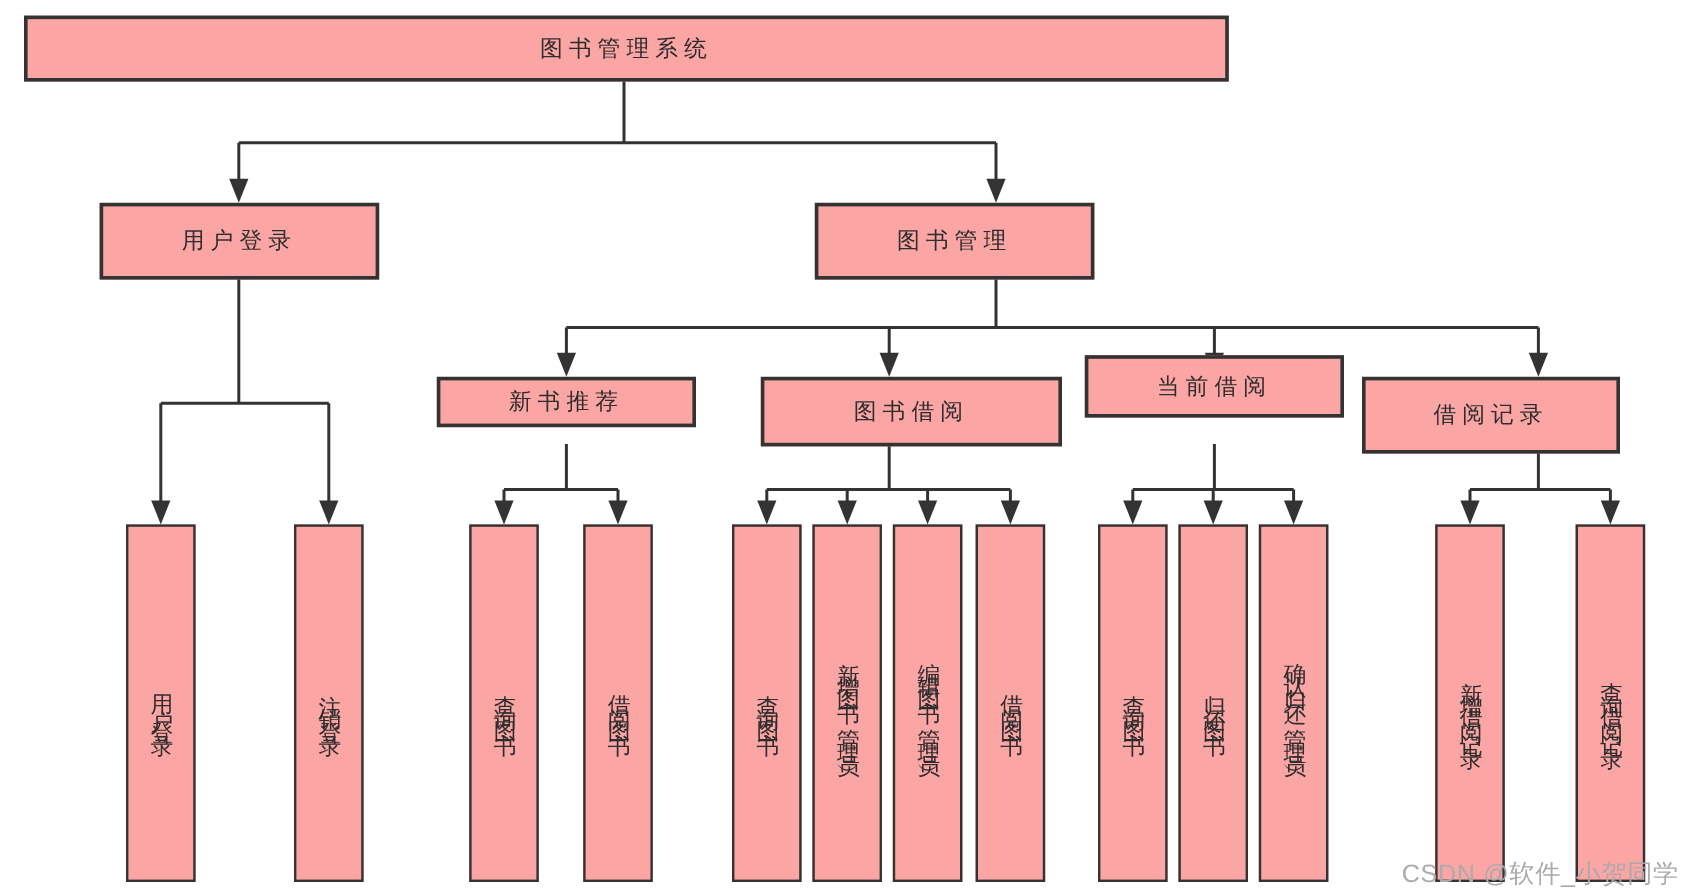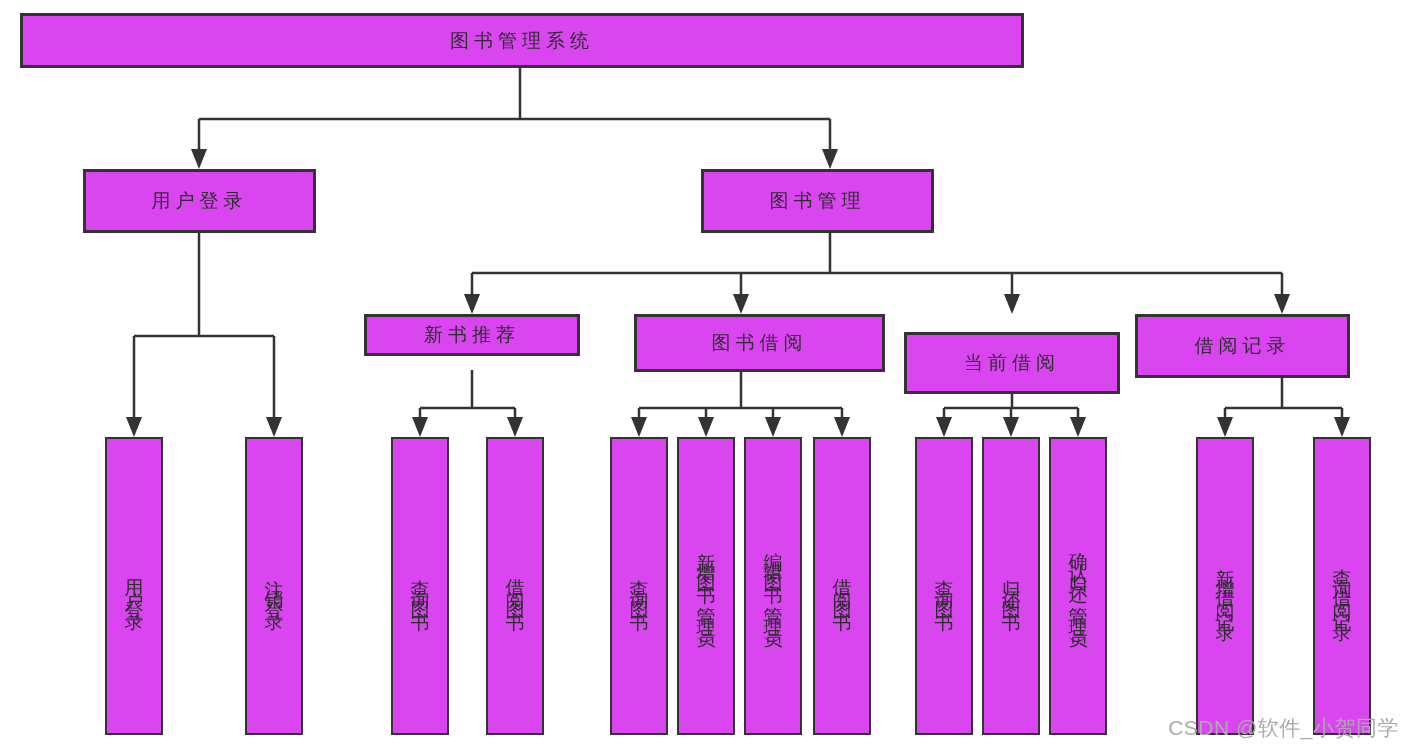--- a/index.html
+++ b/index.html
@@ -7,21 +7,21 @@
     position:relative;
     width:1405px;height:747px;
     background:#ffffff;
     font-family:"Liberation Sans","DejaVu Sans",sans-serif;
     overflow:hidden;
   }
   .connectors{position:absolute;left:0;top:0;width:1405px;height:747px;}
   .box{
     position:absolute;
     box-sizing:border-box;
-    background:#d946ef;
+    background:#fca5a5;
     border:3px solid #333333;
     color:#2d2d2d;
     display:flex;
     align-items:center;
     justify-content:center;
     font-size:19px;
     letter-spacing:5px;
     white-space:nowrap;
     z-index:2;
   }
@@ -85,25 +85,25 @@
       <polygon points="1003,417 1019,417 1011,437"></polygon>
       <polygon points="1070,417 1086,417 1078,437"></polygon>
       <polygon points="1217,417 1233,417 1225,437"></polygon>
       <polygon points="1334,417 1350,417 1342,437"></polygon>
     </g>
   </svg>
 
   <div class="box" style="left:20px;top:13px;width:1004px;height:55px">图书管理系统</div>
 
   <div class="box" style="left:83px;top:169px;width:233px;height:64px">用户登录</div>
-  <div class="box" style="left:701px;top:169px;width:233px;height:64px">图书管理</div>
+  <div class="box" style="left:679px;top:169px;width:233px;height:64px">图书管理</div>
 
   <div class="box" style="left:364px;top:314px;width:216px;height:42px">新书推荐</div>
   <div class="box" style="left:634px;top:314px;width:251px;height:58px">图书借阅</div>
-  <div class="box" style="left:904px;top:332px;width:216px;height:62px">当前借阅</div>
+  <div class="box" style="left:904px;top:296px;width:216px;height:52px">当前借阅</div>
   <div class="box" style="left:1135px;top:314px;width:215px;height:64px">借阅记录</div>
 
   <div class="box v" style="left:105px;top:437px;width:58px;height:298px">用户登录</div>
   <div class="box v" style="left:245px;top:437px;width:58px;height:298px">注销登录</div>
 
   <div class="box v" style="left:391px;top:437px;width:58px;height:298px">查询图书</div>
   <div class="box v" style="left:486px;top:437px;width:58px;height:298px">借阅图书</div>
 
   <div class="box v" style="left:610px;top:437px;width:58px;height:298px">查询图书</div>
   <div class="box v" style="left:677px;top:437px;width:58px;height:298px">新增图书（管理员）</div>

